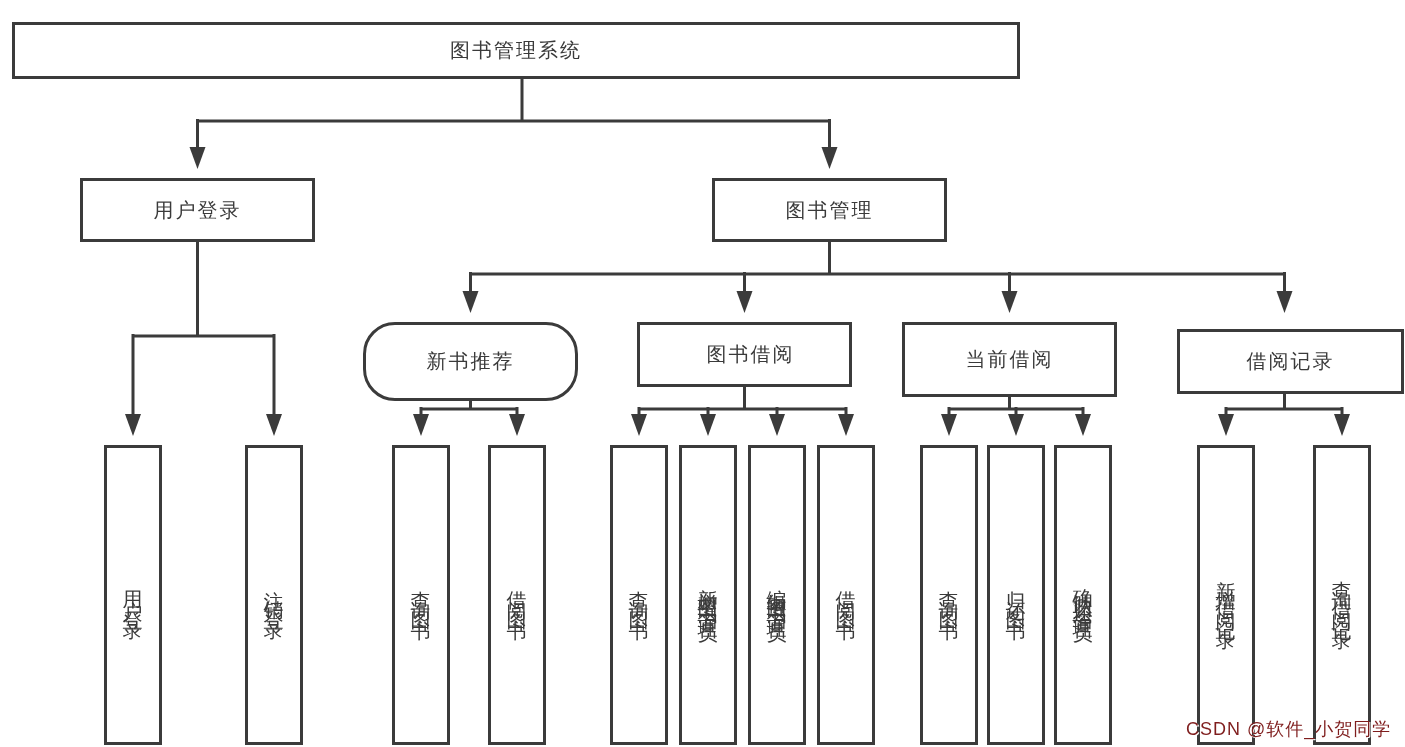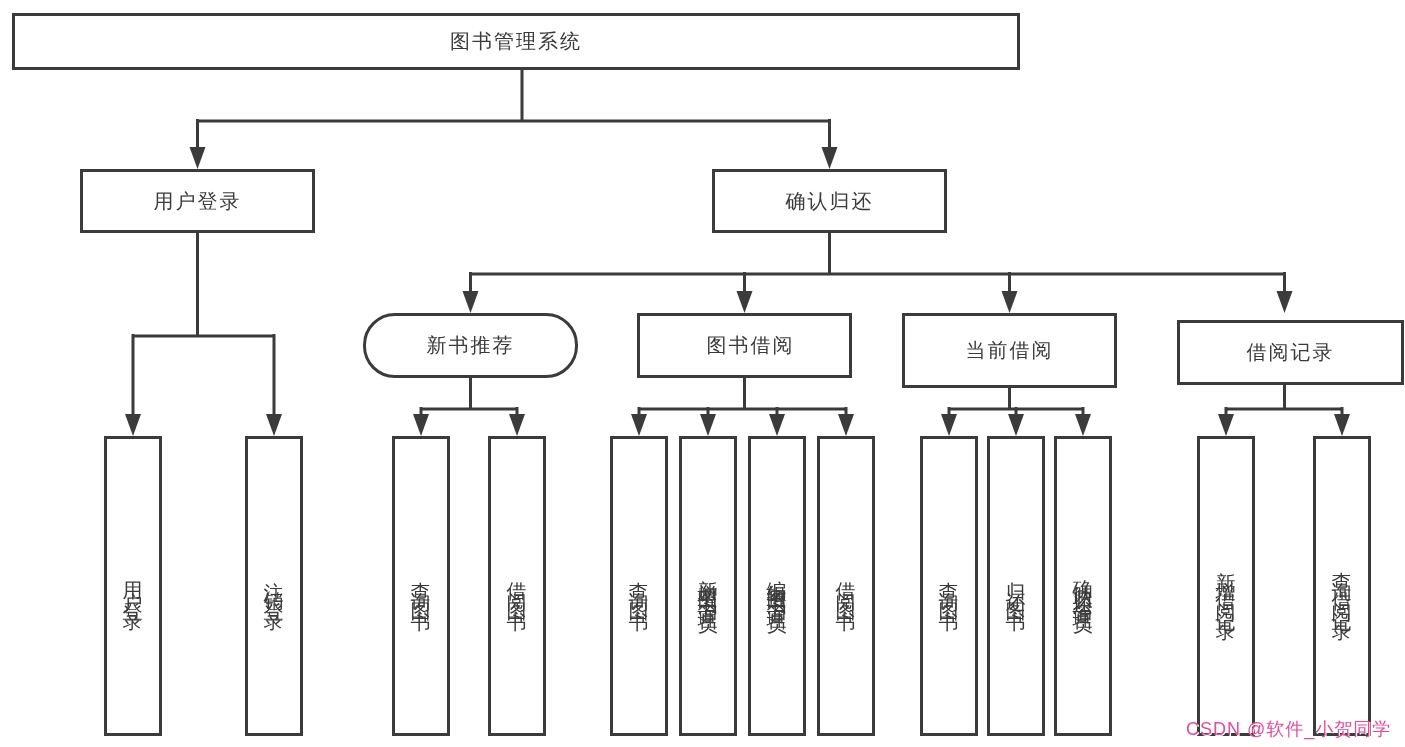--- a/index.html
+++ b/index.html
@@ -23,20 +23,21 @@
   }
   .box {
     position: absolute;
     box-sizing: border-box;
     border: 3px solid #3b3b3b;
     background: #ffffff;
     display: flex;
     align-items: center;
     justify-content: center;
     color: #3a3a3a;
+    margin-top: 9px;
   }
   .hbox {
     font-size: 20px;
     letter-spacing: 2px;
     white-space: nowrap;
   }
   .vbox {
     writing-mode: vertical-rl;
     text-orientation: mixed;
     font-size: 20px;
@@ -44,21 +45,21 @@
     line-height: 1;
   }
   .vbox.long {
     letter-spacing: 5px;
   }
   .watermark {
     position: absolute;
     left: 1186px;
     top: 717px;
     font-size: 18px;
-    color: #ec4899;
+    color: #7f1d1d;
     letter-spacing: 1px;
     white-space: nowrap;
     text-shadow: 1px 1px 0 #ffffff;
     z-index: 5;
   }
 </style>
 </head>
 <body>
 
 <div class="canvas">
@@ -118,23 +119,23 @@
       <polygon points="1008,414 1024,414 1016,436"></polygon>
       <polygon points="1075,414 1091,414 1083,436"></polygon>
       <polygon points="1218,414 1234,414 1226,436"></polygon>
       <polygon points="1334,414 1350,414 1342,436"></polygon>
     </g>
   </svg>
 
   <div class="box hbox" style="left:12px; top:13px; width:1008px; height:57px;">图书管理系统</div>
 
   <div class="box hbox" style="left:80px; top:169px; width:235px; height:64px;">用户登录</div>
-  <div class="box hbox" style="left:712px; top:169px; width:235px; height:64px;">确认归还</div>
+  <div class="box hbox" style="left:712px; top:169px; width:235px; height:64px;">图书管理</div>
 
-  <div class="box hbox" style="left:363px; top:313px; width:215px; height:65px;border-radius:32px;">新书推荐</div>
+  <div class="box hbox" style="left:363px; top:313px; width:215px; height:79px;border-radius:32px;">新书推荐</div>
   <div class="box hbox" style="left:637px; top:313px; width:215px; height:65px;padding-left:12px;">图书借阅</div>
   <div class="box hbox" style="left:902px; top:313px; width:215px; height:75px;">当前借阅</div>
   <div class="box hbox" style="left:1177px; top:320px; width:227px; height:65px;">借阅记录</div>
 
   <div class="box vbox" style="left:104px; top:436px; width:58px; height:300px;">用户登录</div>
   <div class="box vbox" style="left:245px; top:436px; width:58px; height:300px;">注销登录</div>
 
   <div class="box vbox" style="left:392px; top:436px; width:58px; height:300px;">查询图书</div>
   <div class="box vbox" style="left:488px; top:436px; width:58px; height:300px;">借阅图书</div>
 

